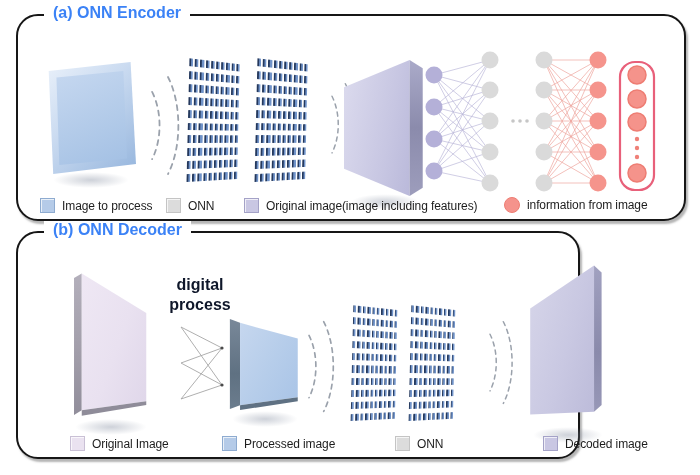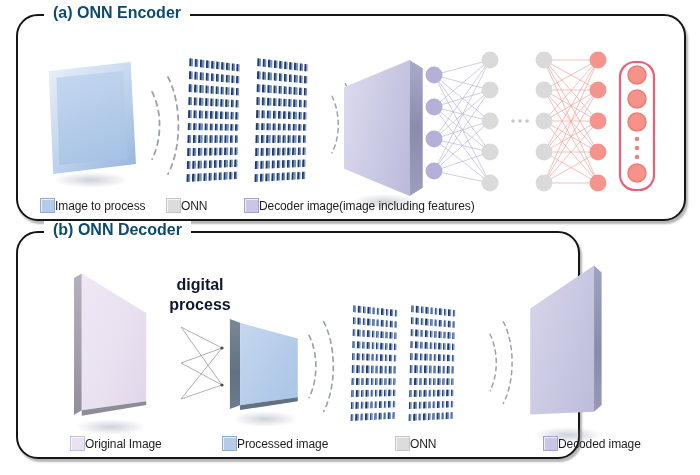--- a/index.html
+++ b/index.html
@@ -5,21 +5,21 @@
   * { margin:0; padding:0; box-sizing:border-box; }
   html,body { width:700px; height:475px; background:#ffffff; font-family:"Liberation Sans", sans-serif; }
   .page { position:relative; width:700px; height:475px; overflow:hidden; background:#fff; }
 
   
   .panel { position:absolute; background:#fff; border:2.5px solid #161616; border-radius:22px;
            box-shadow:2px 3px 2px rgba(120,120,120,.55); }
   #panel-a { left:16px; top:14px;  width:670px; height:207px; }
   #panel-b { left:16px; top:231px; width:564px; height:228px; }
   .panel-title { position:absolute; top:-12px; left:26px; background:#fff; padding:0 9px;
-                 font-size:16px; font-weight:bold; color:#0c4a6e; white-space:nowrap; }
+                 font-size:16px; font-weight:bold; color:#3b82f6; white-space:nowrap; }
 
   
   .plate { position:absolute; }
   .plate::after { content:""; position:absolute; left:8%; right:8%; bottom:-14px; height:16px;
                   background:radial-gradient(ellipse at center, rgba(125,135,155,.38), rgba(125,135,155,0) 70%); }
   .shape { position:absolute; inset:0; }
 
   
   .pA-outer { clip-path:polygon(3% 8%, 94% 0%, 100% 91%, 8% 100%);
               background:linear-gradient(135deg,#eaf1fa 0%,#ccdcf1 40%,#95b5dd 100%); }
@@ -60,21 +60,21 @@
   .tilt-a { transform:perspective(320px) rotateY(25deg) rotateZ(1.5deg); }
   .tilt-b { transform:perspective(320px) rotateY(25deg) rotateZ(1.5deg); }
 
   
   .wave { position:absolute; }
   .net-svg { position:absolute; }
   .digital-label { position:absolute; font-size:16px; font-weight:bold; color:#0f172a;
                    text-align:center; line-height:1.25; }
 
   
-  .leg-item { position:absolute; display:flex; align-items:center; }
+  .leg-item { position:absolute; display:flex; align-items:center; gap:7px; }
   .leg-label { font-size:12px; color:#1d1d1d; letter-spacing:-0.1px; white-space:nowrap; }
   .sw { width:15px; height:15px; flex:0 0 auto; box-shadow:inset 1px 1px 0 rgba(255,255,255,.7); }
   .sw-blue { background:#b5cbe8; border:1px solid #8eabd0; }
   .sw-gray { background:#dcdcdc; border:1px solid #c4c4c4; }
   .sw-lav  { background:#c9c7e3; border:1px solid #a4a2c7; }
   .sw-pink { background:#eae2f0; border:1px solid #c9c0d5; }
   .sw-red  { width:16px; height:16px; border-radius:50%; background:#f5938c; border:1.5px solid #ee7d73;
              box-shadow:none; flex:0 0 auto; }
 </style>
 </head>
@@ -393,21 +393,25 @@
     <div class="leg-item" style="left:22px;  top:182px;">
       <span class="sw sw-blue"></span>
       <span class="leg-label">Image to process</span>
     </div>
     <div class="leg-item" style="left:148px; top:182px;">
       <span class="sw sw-gray"></span>
       <span class="leg-label">ONN</span>
     </div>
     <div class="leg-item" style="left:226px; top:182px;">
       <span class="sw sw-lav"></span>
-      <span class="leg-label">Decoder image(image including features)</span>
+      <span class="leg-label">Original image(image including features)</span>
+    </div>
+    <div class="leg-item" style="left:486px; top:181px;">
+      <span class="sw-red"></span>
+      <span class="leg-label">information from image</span>
     </div>
   </div>
 
   <div class="panel" id="panel-b">
     <span class="panel-title">(b) ONN Decoder</span>
 
     <div class="plate" style="left:50px; top:36px; width:86px; height:152px;">
       <div class="shape pOrig-spine"></div>
       <div class="shape pOrig-body"></div>
       <div class="shape pOrig-base"></div>

